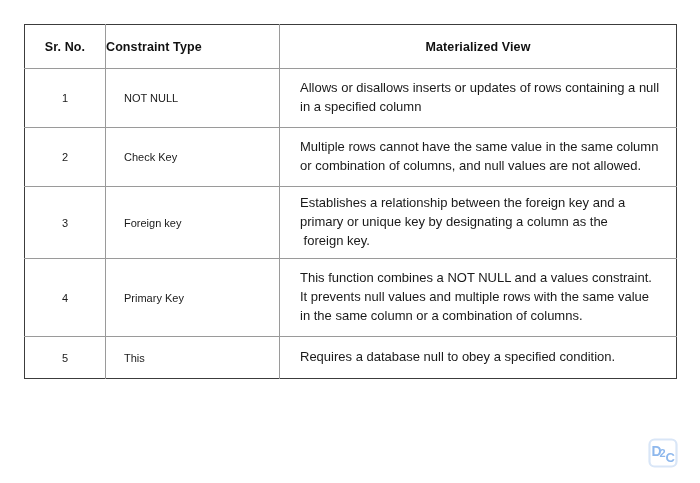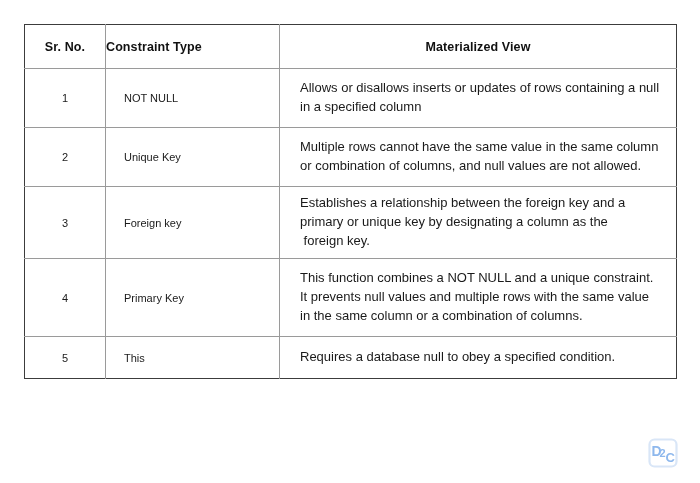--- a/index.html
+++ b/index.html
@@ -126,42 +126,42 @@
         <td class="cell-sr">1</td>
         <td class="cell-type">NOT NULL</td>
         <td class="cell-desc">
           <span class="line">Allows or disallows inserts or updates of rows containing a null</span>
           <span class="line">in a specified column</span>
         </td>
       </tr>
 
       <tr class="r2">
         <td class="cell-sr">2</td>
-        <td class="cell-type">Unique Key</td>
+        <td class="cell-type">Check Key</td>
         <td class="cell-desc">
           <span class="line">Multiple rows cannot have the same value in the same column</span>
           <span class="line">or combination of columns, and null values are not allowed.</span>
         </td>
       </tr>
 
       <tr class="r3">
         <td class="cell-sr">3</td>
         <td class="cell-type">Foreign key</td>
         <td class="cell-desc">
           <span class="line">Establishes a relationship between the foreign key and a</span>
           <span class="line">primary or unique key by designating a column as the</span>
           <span class="line"> foreign key.</span>
         </td>
       </tr>
 
       <tr class="r4">
         <td class="cell-sr">4</td>
         <td class="cell-type">Primary Key</td>
         <td class="cell-desc">
-          <span class="line">This function combines a NOT NULL and a unique constraint.</span>
+          <span class="line">This function combines a NOT NULL and a values constraint.</span>
           <span class="line">It prevents null values and multiple rows with the same value</span>
           <span class="line">in the same column or a combination of columns.</span>
         </td>
       </tr>
 
       <tr class="r5">
         <td class="cell-sr">5</td>
         <td class="cell-type">This</td>
         <td class="cell-desc">
           <span class="line">Requires a database null to obey a specified condition.</span>

